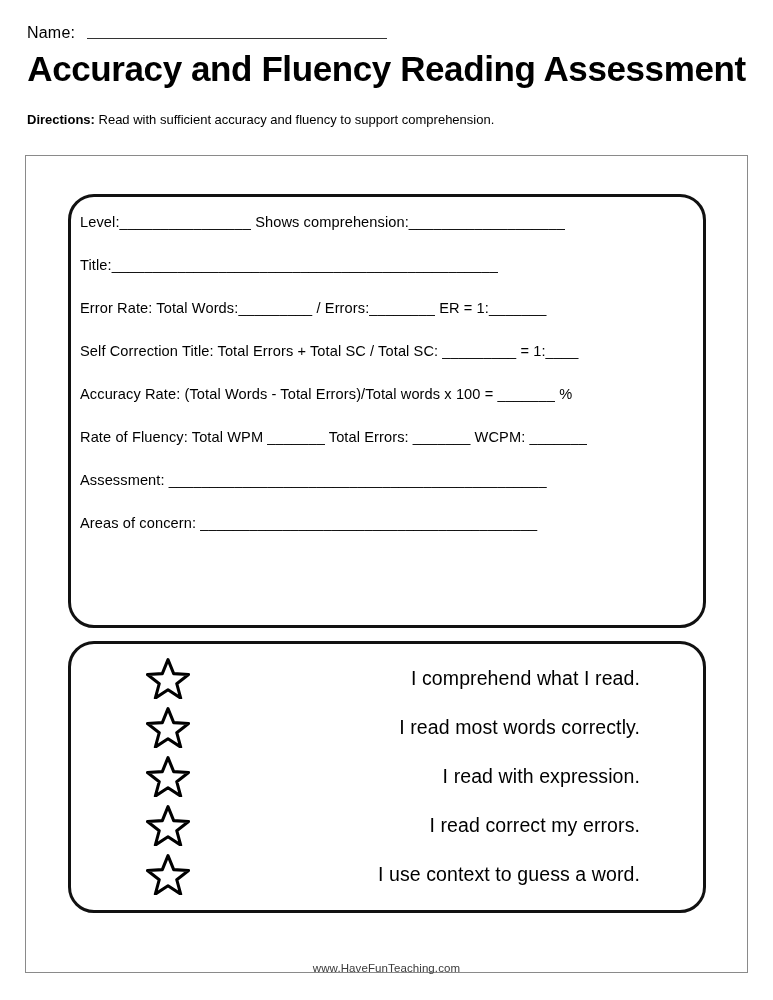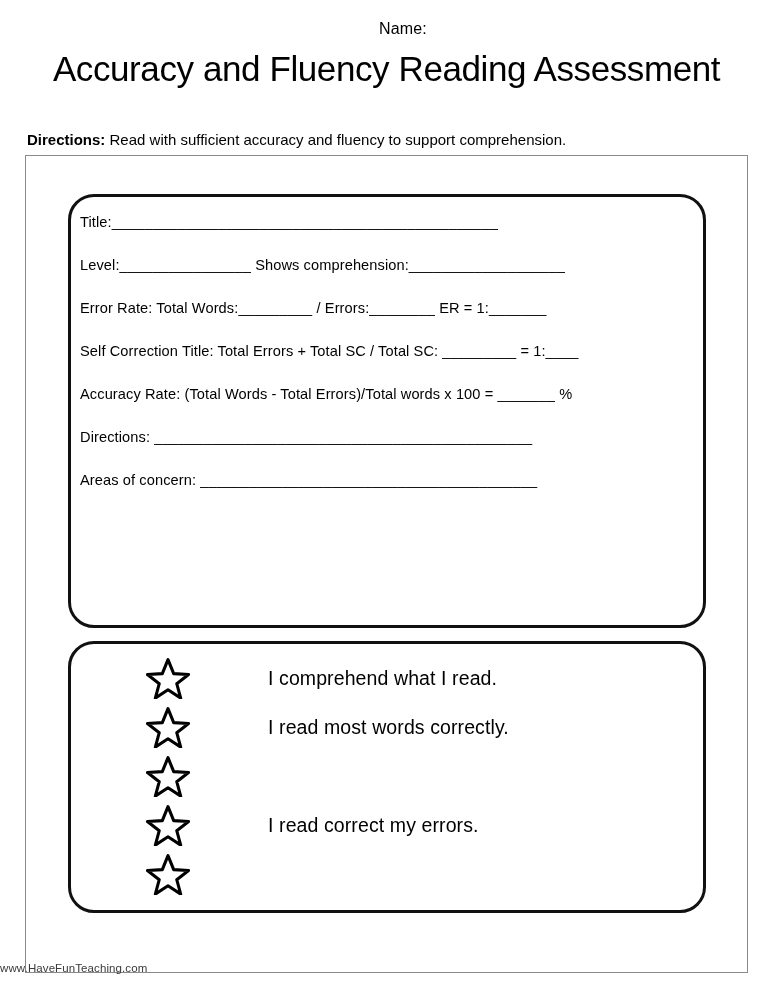--- a/index.html
+++ b/index.html
@@ -19,21 +19,20 @@
 
   
   .name-row {
     position: absolute;
     left: 27px;
     top: 20px;
     width: 400px;
     height: 22px;
     display: flex;
     align-items: flex-end;
-    flex-direction: column;
   }
   .name-label {
     font-size: 16px;
     line-height: 18px;
     letter-spacing: .2px;
     white-space: nowrap;
   }
   .name-rule {
     flex: 1;
     margin-left: 12px;
@@ -44,32 +43,32 @@
   }
 
   
   .page-title {
     position: absolute;
     left: 0;
     top: 48px;
     width: 773px;
     text-align: center;
     font-size: 35px;
-    font-weight: normal;
+    font-weight: bold;
     letter-spacing: -0.4px;
     line-height: 42px;
     white-space: nowrap;
   }
 
   
   .directions {
     position: absolute;
     left: 27px;
-    top: 130px;
-    font-size: 15px;
+    top: 110px;
+    font-size: 13px;
     line-height: 20px;
     white-space: nowrap;
   }
   .directions .dir-label { font-weight: bold; }
 
   
   .outer-frame {
     position: absolute;
     left: 25px;
     top: 155px;
@@ -141,35 +140,35 @@
     justify-content: center;
     align-items: center;
   }
   .star-icon {
     display: block;
     width: 44px;
     height: 42px;
   }
   .check-text {
     flex: 1;
-    text-align: left;
+    text-align: right;
     font-size: 19.5px;
     line-height: 24px;
     letter-spacing: .1px;
     padding-right: 66px;
     white-space: nowrap;
   }
 
   
   .footer {
     position: absolute;
     left: 0;
     top: 960px;
     width: 773px;
-    text-align: left;
+    text-align: center;
     font-size: 11.5px;
     line-height: 16px;
     color: #3a3a3a;
     letter-spacing: .1px;
   }
 </style>
 </head>
 <body>
 
 <div class="name-row">
@@ -181,26 +180,27 @@
 
 <div class="directions">
   <span class="dir-label">Directions:</span><span> Read with sufficient accuracy and fluency to support comprehension.</span>
 </div>
 
 <div class="outer-frame"></div>
 
 <div class="panel panel-form"></div>
 
 <div class="form-rows">
+  <div class="form-row">Level:________________ Shows comprehension:___________________</div>
   <div class="form-row">Title:_______________________________________________</div>
-  <div class="form-row">Level:________________ Shows comprehension:___________________</div>
   <div class="form-row">Error Rate:  Total Words:_________  / Errors:________    ER  =  1:_______</div>
   <div class="form-row">Self Correction Title:  Total Errors + Total SC / Total SC: _________ = 1:____</div>
   <div class="form-row">Accuracy Rate:  (Total Words - Total Errors)/Total words x 100 = _______ %</div>
-  <div class="form-row">Directions: ______________________________________________</div>
+  <div class="form-row">Rate of Fluency: Total WPM _______  Total Errors: _______ WCPM: _______</div>
+  <div class="form-row">Assessment: ______________________________________________</div>
   <div class="form-row">Areas of concern: _________________________________________</div>
 </div>
 
 <div class="panel panel-checklist"></div>
 
 <div class="checklist">
 
   <div class="check-row">
     <span class="star-cell">
       <svg class="star-icon" viewBox="0 0 100 96">
@@ -218,34 +218,36 @@
     </span>
     <span class="check-text">I read most words correctly.</span>
   </div>
 
   <div class="check-row">
     <span class="star-cell">
       <svg class="star-icon" viewBox="0 0 100 96">
         <path d="M50 6 L63 38 L97 40 L70 61 L79 94 L50 75 L21 94 L30 61 L3 40 L37 38 Z" fill="#ffffff" stroke="#000000" stroke-width="7" stroke-linejoin="round" stroke-linecap="round"></path>
       </svg>
     </span>
+    <span class="check-text">I read with expression.</span>
   </div>
 
   <div class="check-row">
     <span class="star-cell">
       <svg class="star-icon" viewBox="0 0 100 96">
         <path d="M50 6 L63 38 L97 40 L70 61 L79 94 L50 75 L21 94 L30 61 L3 40 L37 38 Z" fill="#ffffff" stroke="#000000" stroke-width="7" stroke-linejoin="round" stroke-linecap="round"></path>
       </svg>
     </span>
     <span class="check-text">I read correct my errors.</span>
   </div>
 
   <div class="check-row">
     <span class="star-cell">
       <svg class="star-icon" viewBox="0 0 100 96">
         <path d="M50 6 L63 38 L97 40 L70 61 L79 94 L50 75 L21 94 L30 61 L3 40 L37 38 Z" fill="#ffffff" stroke="#000000" stroke-width="7" stroke-linejoin="round" stroke-linecap="round"></path>
       </svg>
     </span>
+    <span class="check-text">I use context to guess a word.</span>
   </div>
 
 </div>
 
 <div class="footer">www.HaveFunTeaching.com</div>
 
 </body></html>

